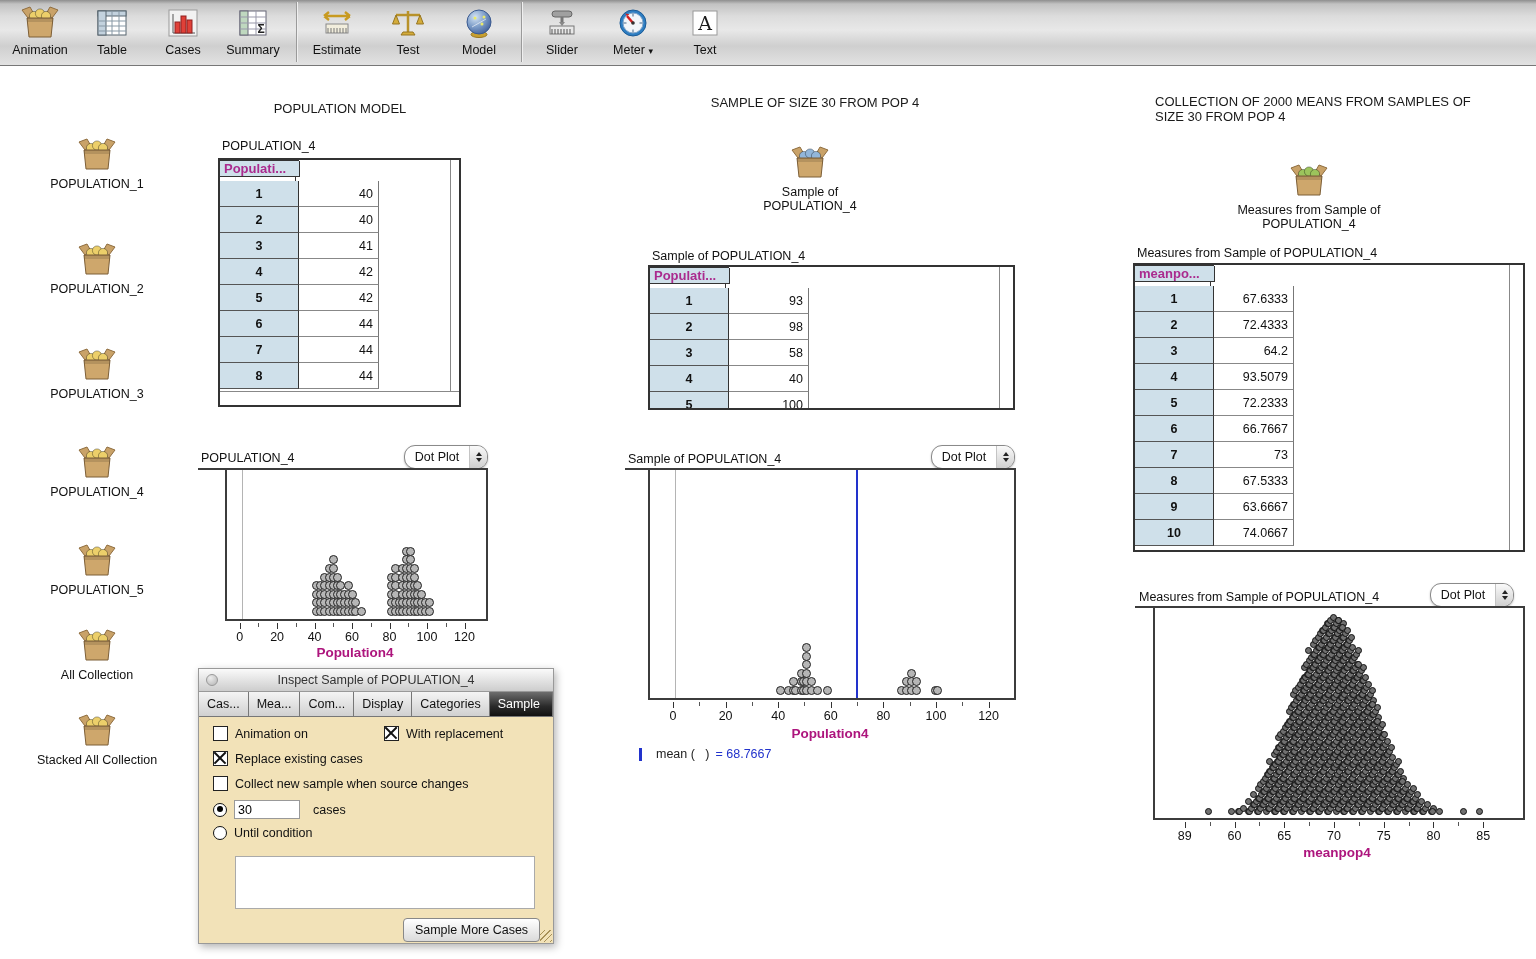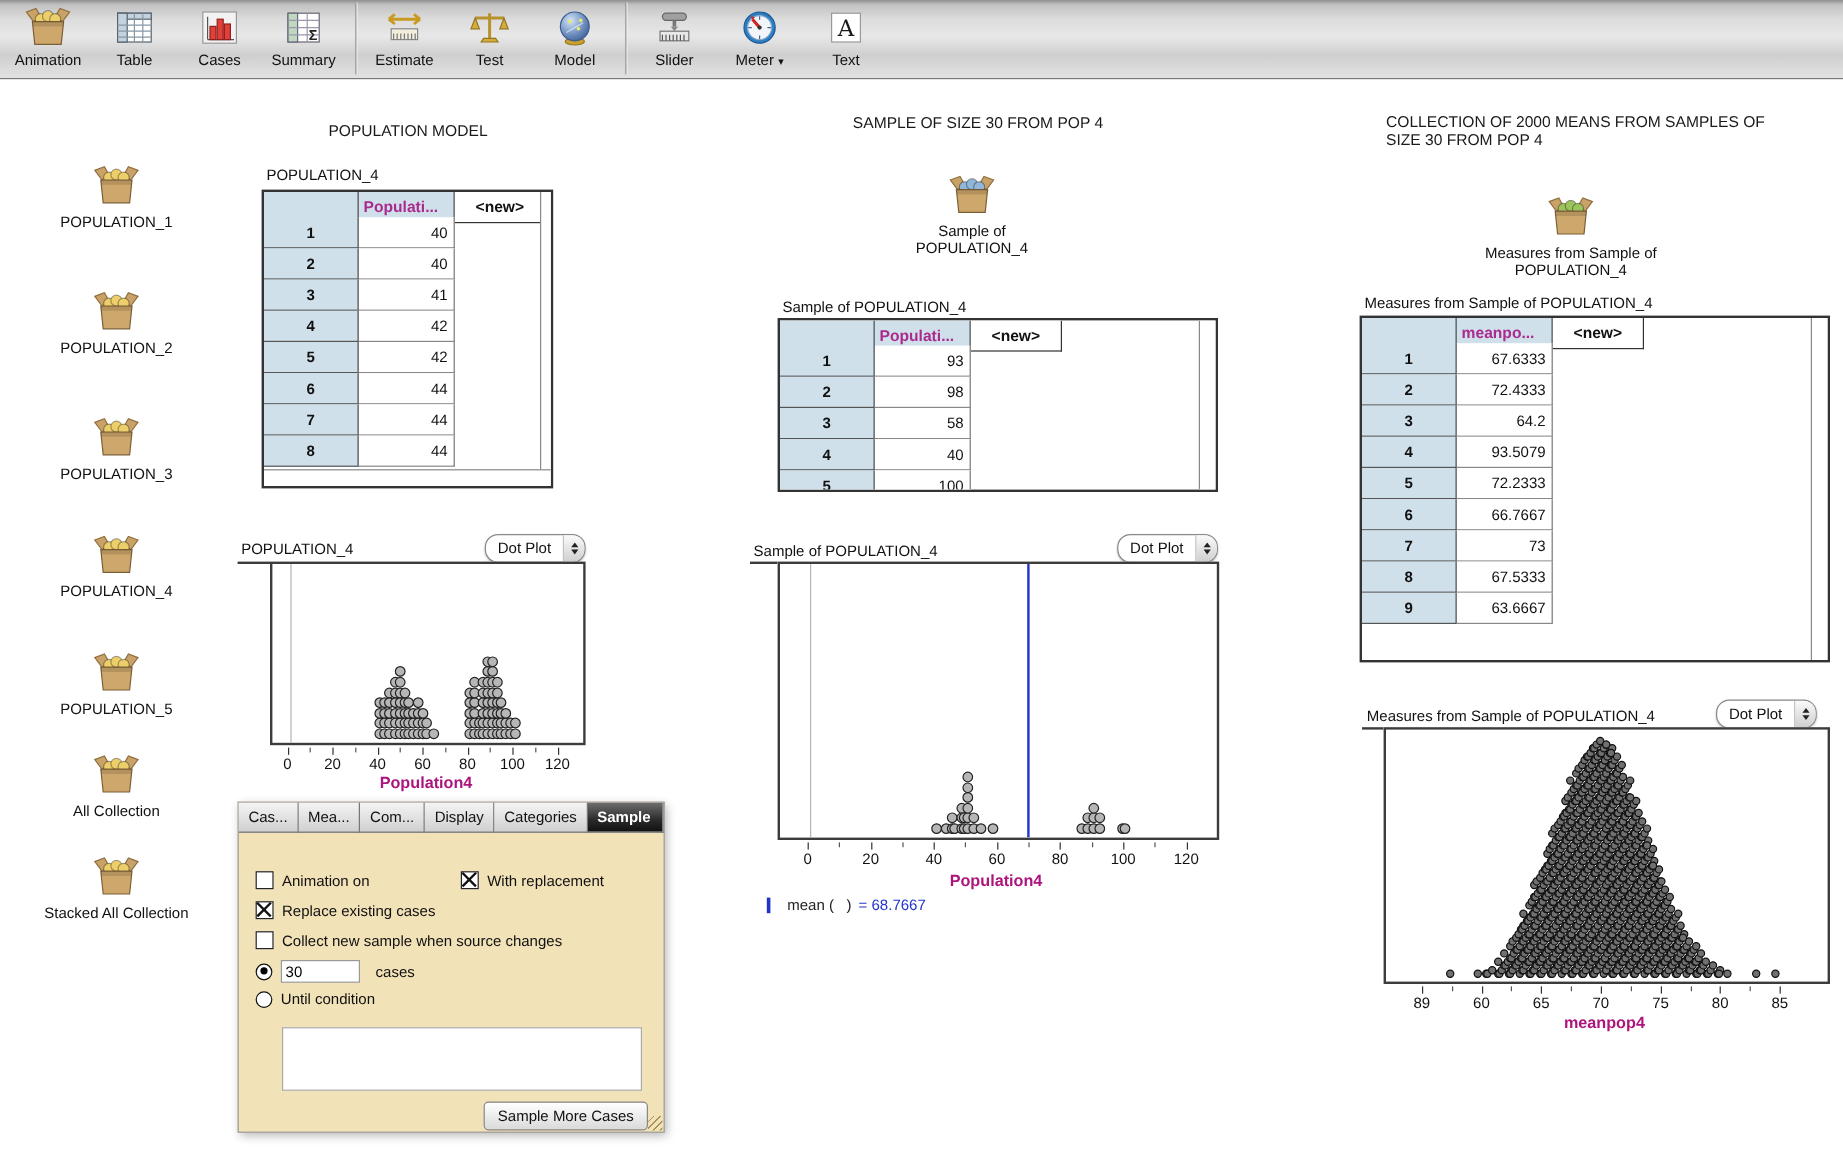--- a/index.html
+++ b/index.html
@@ -15,21 +15,21 @@
   .tsep{position:absolute;top:2px;height:60px;width:1px;background:#9a9a9a;box-shadow:1px 0 0 #efefef;}
 
   
   .sec-header{position:absolute;font-size:13px;color:#1a1a1a;}
   .coll{position:absolute;text-align:center;}
   .coll .clabel{font-size:12.5px;margin-top:1px;}
 
   
   .ftable{position:absolute;background:#fff;border:2px solid #333;box-sizing:border-box;overflow:hidden;}
   .ttitle{position:absolute;font-size:12.5px;color:#111;}
-  .thdr{display:flex;height:21px;}
+  .thdr{display:flex;height:21px;flex-direction:column;}
   .hc,.tc{box-sizing:border-box;height:26px;display:flex;align-items:center;font-size:12.5px;}
   .hc-idx{width:79px;background:#cfe0ea;border-right:1.5px solid #333;border-bottom:1.5px solid #333;}
   .hc-attr{width:80px;background:#cfe0ea;color:#aa2a8e;font-weight:bold;font-size:13px;padding-left:4px;
     border-right:1.5px solid #333;border-bottom:1.5px solid #333;}
   .hc-new{width:76px;background:#fff;font-weight:bold;font-size:13px;justify-content:center;
     border-right:1.5px solid #333;border-bottom:1.5px solid #333;}
   .trow{display:flex;height:26px;}
   .tc-idx{width:79px;background:#cfe0ea;font-weight:bold;justify-content:center;
     border-right:1.5px solid #333;border-bottom:1px solid #555;}
   .tc-val{width:80px;background:#fff;justify-content:flex-end;padding-right:5px;
@@ -68,21 +68,21 @@
   
   .inspector{position:absolute;left:198px;top:668px;width:356px;height:276px;background:#f2e2b8;
     border:1px solid #999;box-sizing:border-box;box-shadow:2px 3px 8px rgba(0,0,0,.3);}
   .ititle{height:22px;background:linear-gradient(#fafafa,#cdcdcd);border-bottom:1px solid #999;
     text-align:center;font-size:12.5px;color:#333;line-height:22px;position:relative;}
   .iclose{position:absolute;left:7px;top:5px;width:12px;height:12px;border-radius:50%;
     background:radial-gradient(circle at 35% 30%,#ececec,#b4b4b4);border:1px solid #999;box-sizing:border-box;}
   .itabs{height:25px;display:flex;background:linear-gradient(#e0e0e0,#bdbdbd);}
   .itab{border-right:1px solid #777;border-bottom:1px solid #777;background:linear-gradient(#f4f4f4,#d0d0d0);
     font-size:12.5px;padding:0 8px;display:flex;align-items:center;color:#111;}
-  .itab.active{background:linear-gradient(#6e6e6e 0%,#2a2a2a 60%,#111 100%);color:#fff;font-weight:bold;flex:1;}
+  .itab.active{background:linear-gradient(#6e6e6e 0%,#2a2a2a 60%,#111 100%);color:#fff;font-weight:normal;flex:1;}
   .irow{position:absolute;display:flex;align-items:center;gap:7px;font-size:12.5px;color:#111;}
   .cb{width:15px;height:15px;background:#fff;border:1.5px solid #222;box-sizing:border-box;position:relative;flex:none;}
   .cb.checked::before,.cb.checked::after{content:"";position:absolute;left:-2px;top:5px;width:16px;height:1.8px;background:#111;}
   .cb.checked::before{transform:rotate(45deg);}
   .cb.checked::after{transform:rotate(-45deg);}
   .radio{width:14px;height:14px;border-radius:50%;background:#fff;border:1.5px solid #111;box-sizing:border-box;position:relative;flex:none;}
   .radio.checked::before{content:"";position:absolute;left:2.5px;top:2.5px;width:6px;height:6px;background:#000;border-radius:50%;}
   .ifield{width:66px;height:19px;background:#fff;border:1px solid #999;font-size:12.5px;padding:1px 3px;
     box-sizing:border-box;font-family:"Liberation Sans",sans-serif;}
   .itextarea{position:absolute;left:36px;top:187px;width:300px;height:53px;background:#fff;border:1px solid #aaa;box-sizing:border-box;}
@@ -445,20 +445,24 @@
       <div class="tc tc-idx">7</div>
       <div class="tc tc-val">73</div>
     </div>
     <div class="trow">
       <div class="tc tc-idx">8</div>
       <div class="tc tc-val">67.5333</div>
     </div>
     <div class="trow">
       <div class="tc tc-idx">9</div>
       <div class="tc tc-val">63.6667</div>
+    </div>
+    <div class="trow">
+      <div class="tc tc-idx">10</div>
+      <div class="tc tc-val">74.0667</div>
     </div>
   <div class="vscroll" style="width:13px"></div>
 </div>
 
 <div class="graph" style="left:198px;top:445px;width:292px;height:230px">
   <div class="gtitle" style="left:3px;top:6px">POPULATION_4</div>
   <div class="selector" style="left:206px;top:0">
     <div class="slabel">Dot Plot</div>
     <div class="sarrows">
         <div class="tri-up"></div>
@@ -1821,20 +1825,24 @@
       <div class="gtick minor" style="left: 106.422px;"></div>
       <div class="gtick minor" style="left: 156.151px;"></div>
       <div class="gtick minor" style="left: 205.881px;"></div>
       <div class="gtick minor" style="left: 255.611px;"></div>
       <div class="gtick minor" style="left: 305.341px;"></div>
     </div>
   <div class="axislabel" style="left:202px;top:262px">meanpop4</div>
 </div>
 
 <div class="inspector">
+  <div class="ititle">
+    <div class="iclose"></div>
+    <span>Inspect Sample of POPULATION_4</span>
+  </div>
   <div class="itabs">
     <div class="itab">Cas...</div>
     <div class="itab">Mea...</div>
     <div class="itab">Com...</div>
     <div class="itab">Display</div>
     <div class="itab">Categories</div>
     <div class="itab active">Sample</div>
   </div>
   <div class="irow" style="left:14px;top:57px">
     <span class="cb"></span>

